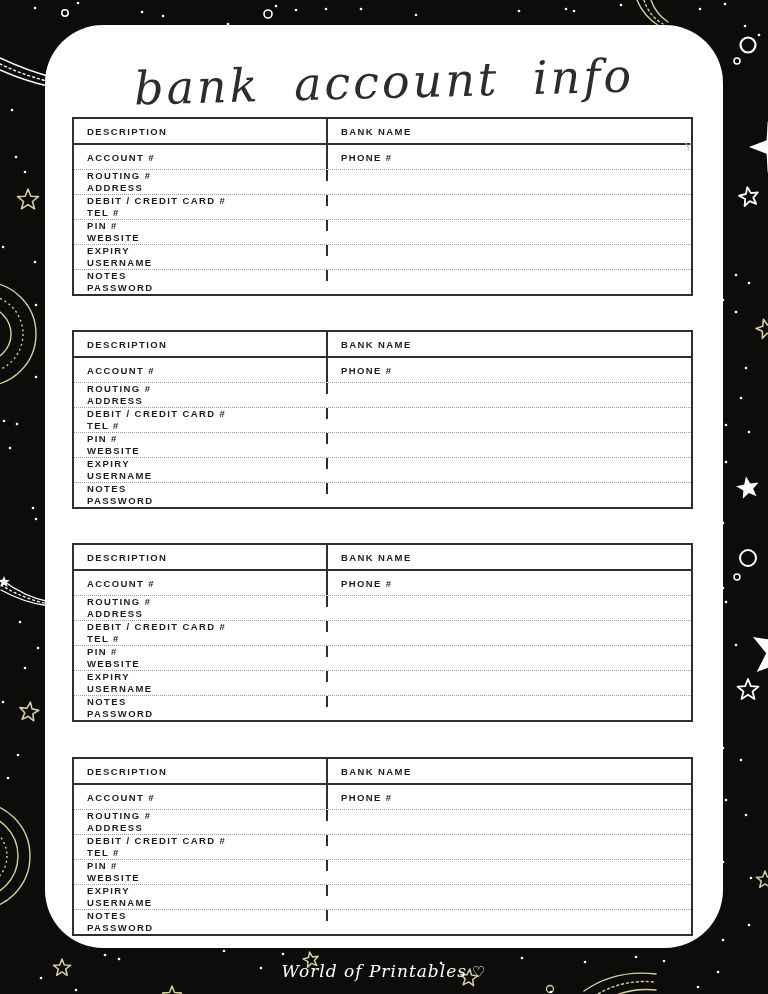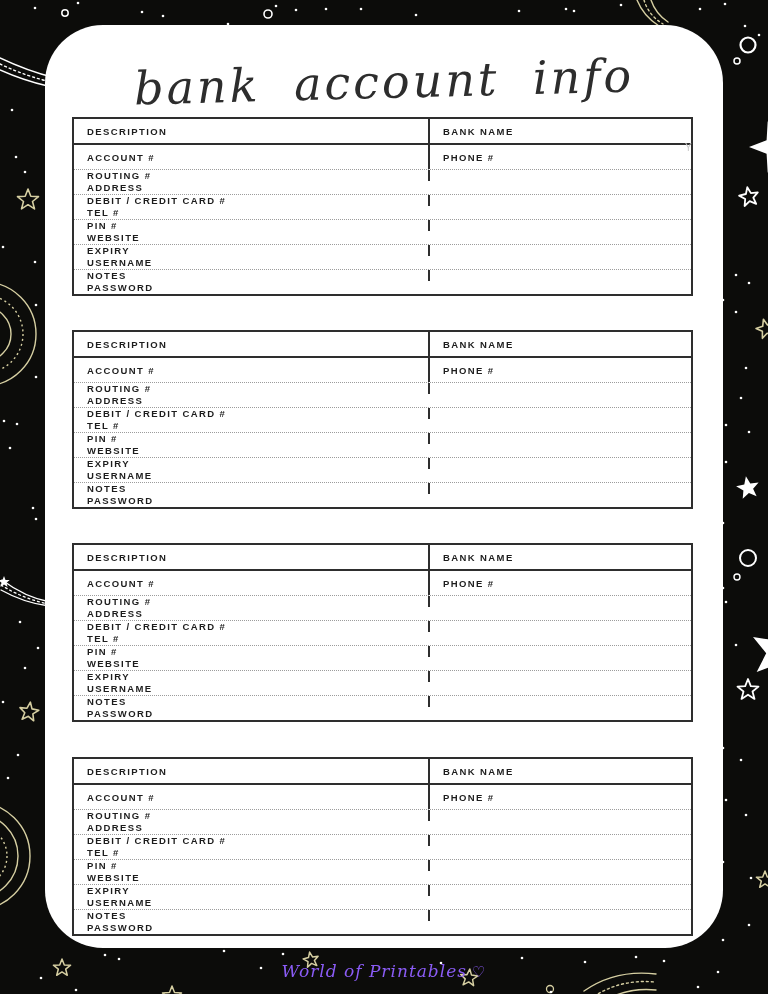--- a/index.html
+++ b/index.html
@@ -37,34 +37,34 @@
   .t-row{display:flex;height:24px;}
   .t-row.t-head{border-bottom:2px solid #2e2e2e;}
   .t-row:nth-child(n+3){border-top:1px dotted #9c9c9c;flex-direction:column;}
   .t-cell{
     display:flex;align-items:center;
     padding-left:13px;box-sizing:border-box;
     font-size:9.5px;letter-spacing:1.4px;
     color:#1d1d1d;font-weight:bold;
     white-space:nowrap;
   }
-  .t-cell.left{width:356px;border-right:2px solid #2e2e2e;}
+  .t-cell.left{width:254px;border-right:2px solid #2e2e2e;}
   .t-cell.right{flex:1;}
   .tbl-1{top:92px;}
   .tbl-2{top:305px;}
   .tbl-3{top:518px;}
   .tbl-4{top:732px;}
   .artifact{
     position:absolute;left:640px;top:117px;
     font-size:10px;color:#c8c8c8;letter-spacing:0;
   }
   .footer{
     position:absolute;left:0;top:961px;width:100%;
     text-align:center;z-index:2;
-    color:#8b5cf6;
+    color:#ffffff;
     font-family:"DejaVu Serif",serif;
     font-style:italic;
     font-size:17px;letter-spacing:1px;
   }
   .footer .heart{font-size:15px;margin-left:5px;font-style:normal;}
 </style>
 </head>
 <body>
 
 <div class="page">

